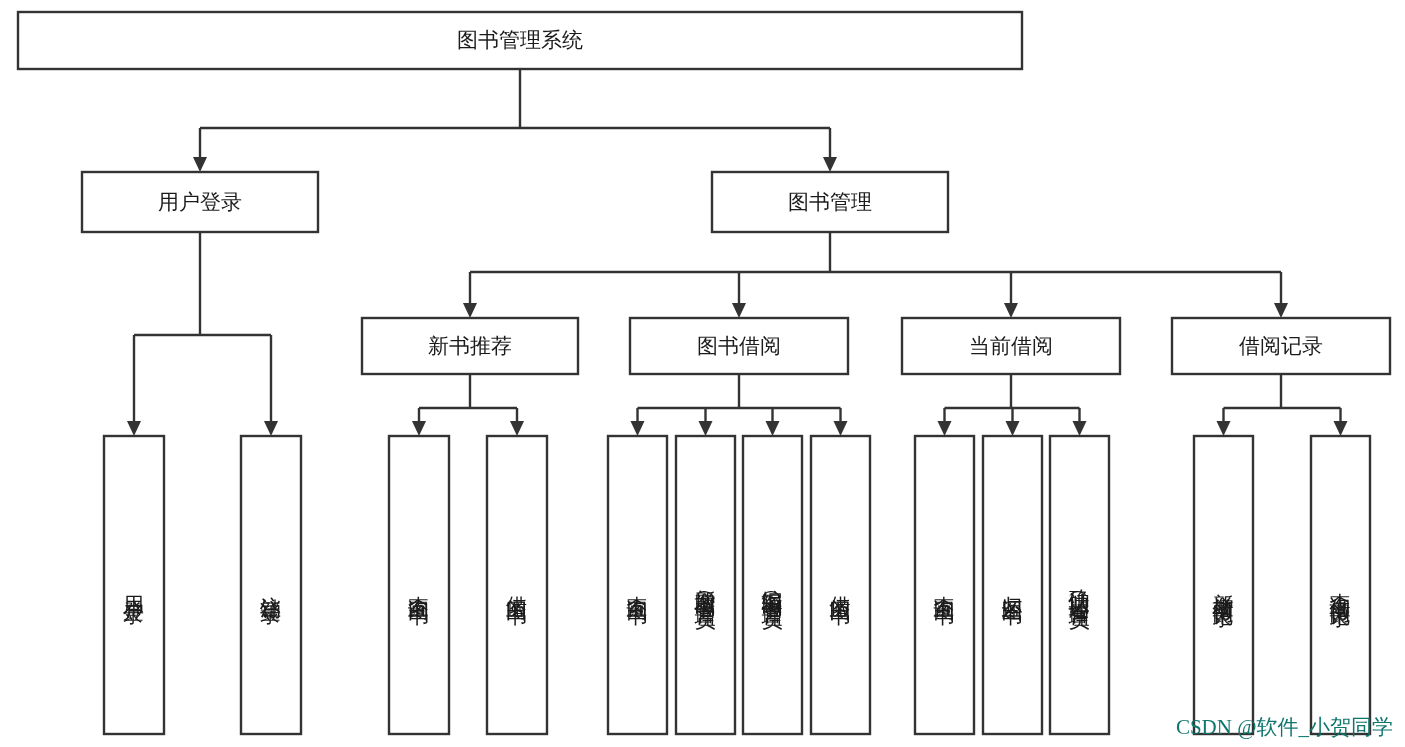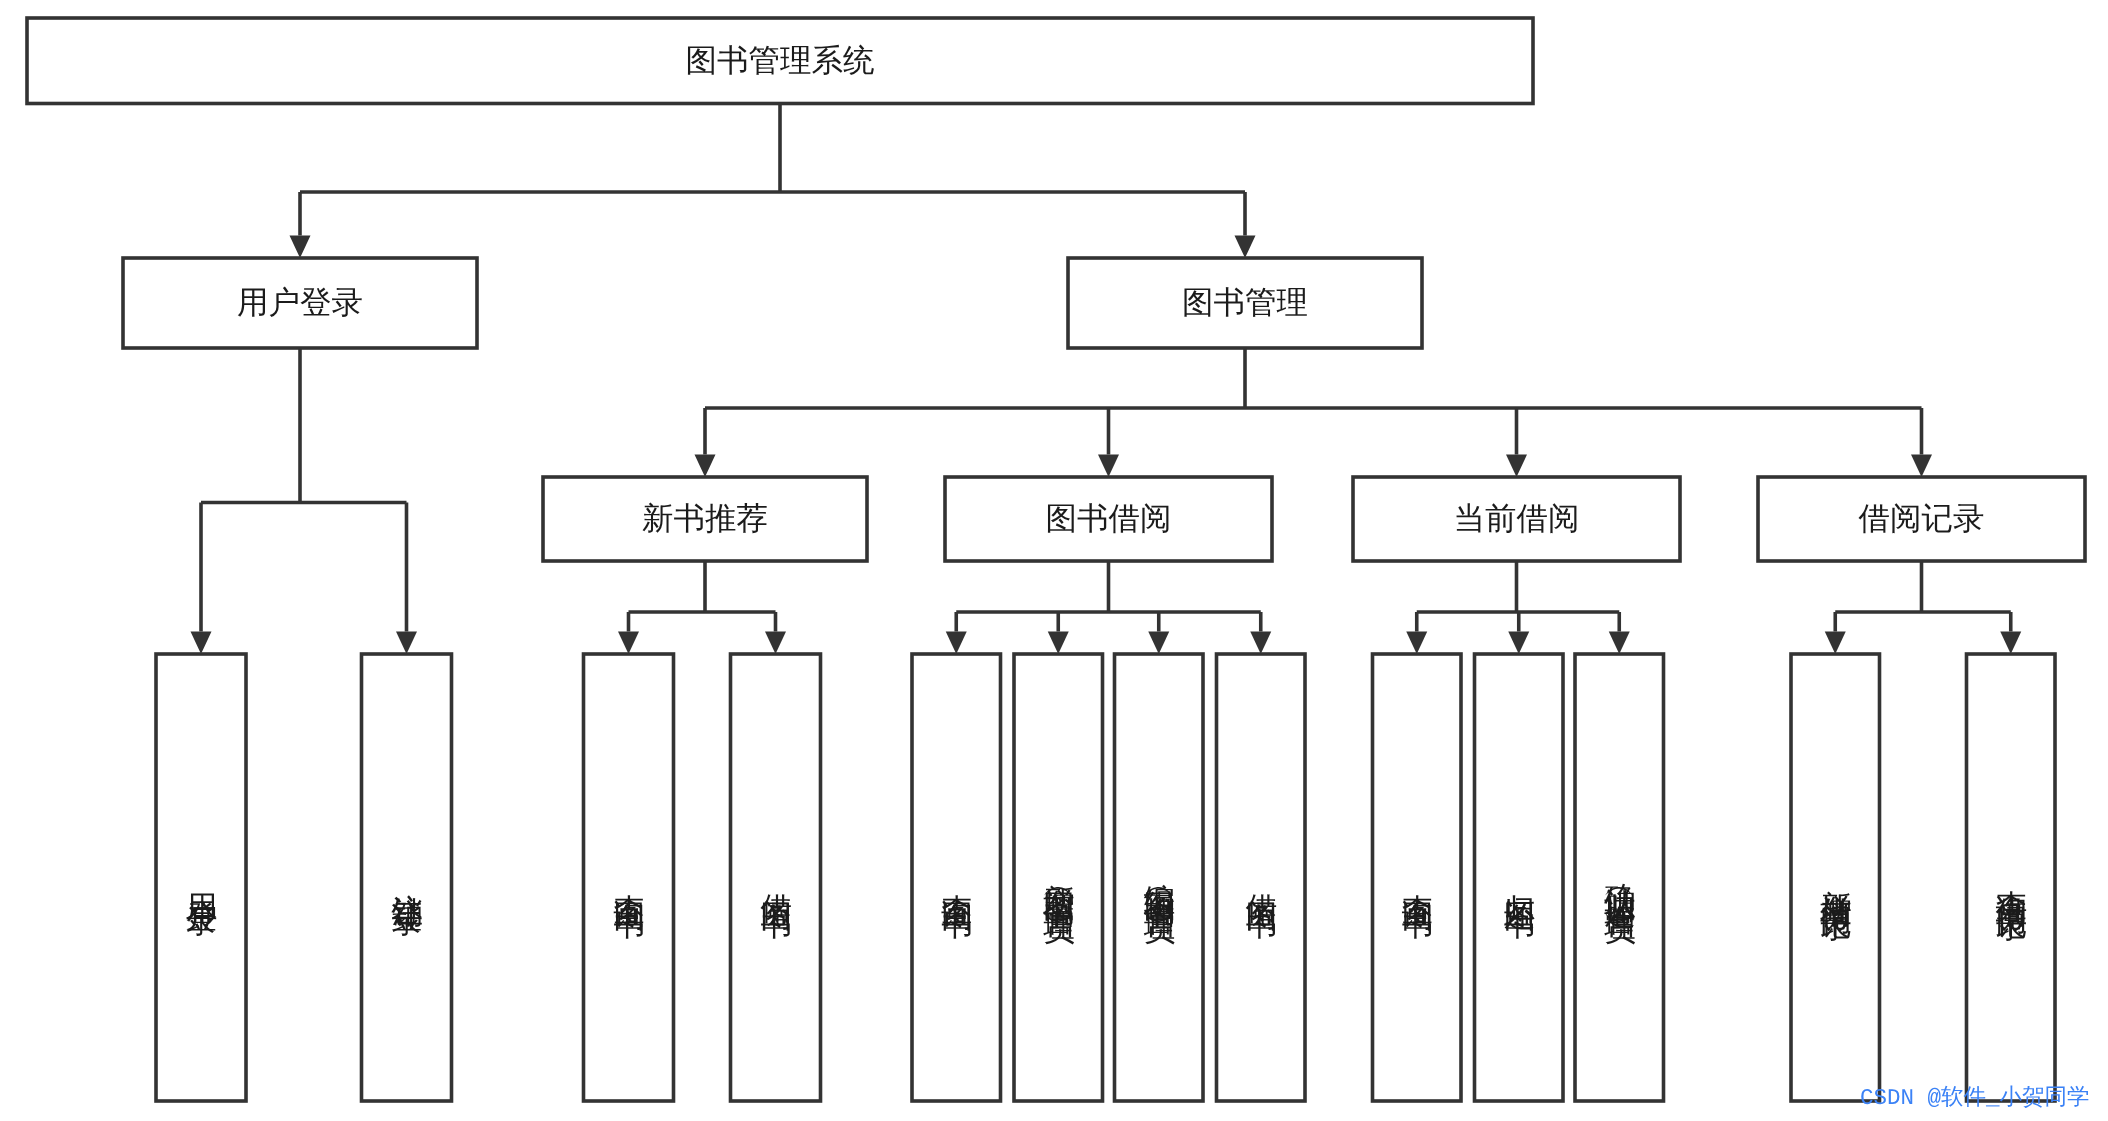--- a/index.html
+++ b/index.html
@@ -63,23 +63,23 @@
     justify-content: center;
     text-align: center;
     white-space: nowrap;
     pointer-events: none;
     user-select: none;
   }
   .watermark {
     position: absolute;
     right: 12px;
     bottom: 6px;
-    font-family: Liberation Mono, monospace;
-    font-size: 15px;
-    color: #3b82f6;
+    font-family: Liberation Serif, serif;
+    font-size: 21px;
+    color: #0f766e;
     white-space: nowrap;
     user-select: none;
   }
 </style>
 </head>
 <body>
 
 <div id="diagram-root">
 
   <svg class="diagram-canvas" id="diagram-svg" viewBox="0 0 1405 747" xmlns="http://www.w3.org/2000/svg">

